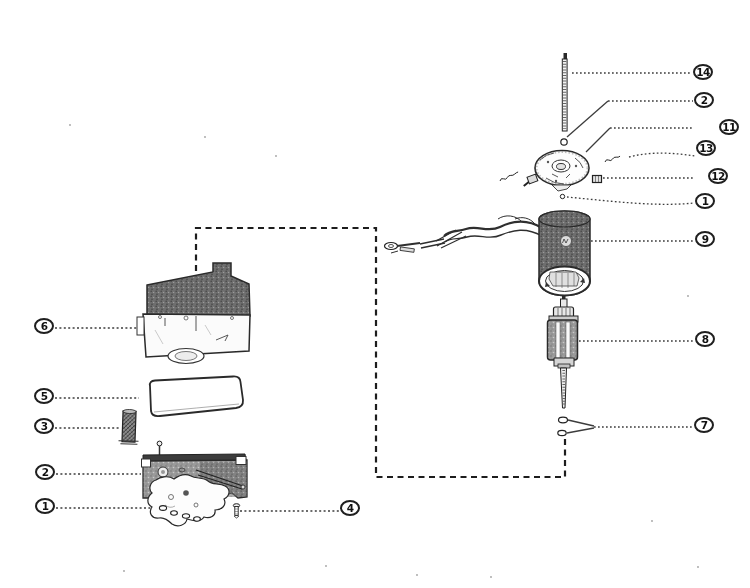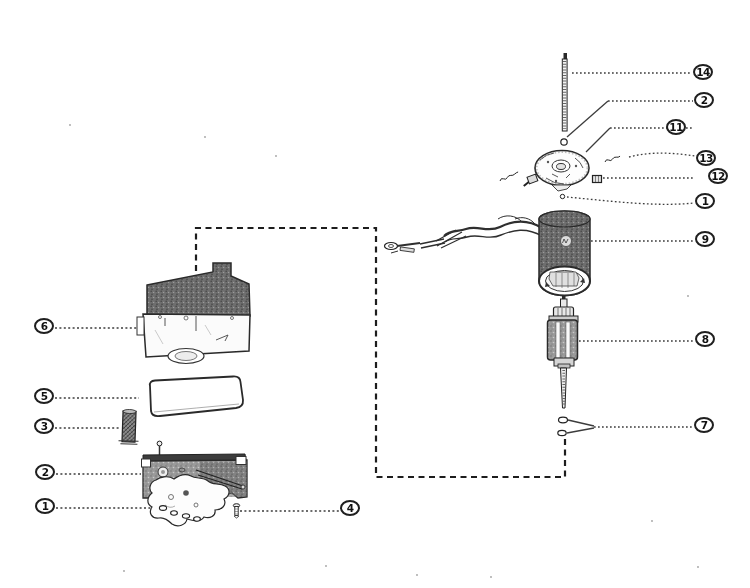--- a/index.html
+++ b/index.html
@@ -258,27 +258,27 @@
     </div>
   <div class="callout" style="left:695px;top:331px">
       <span>8</span>
     </div>
   <div class="callout" style="left:695px;top:231px">
       <span>9</span>
     </div>
   <div class="callout" style="left:695px;top:193px">
       <span>1</span>
     </div>
-  <div class="callout" style="left:666px;top:119px">
+  <div class="callout" style="left:719px;top:119px">
       <span>11</span>
     </div>
   <div class="callout" style="left:708px;top:168px">
       <span>12</span>
     </div>
-  <div class="callout" style="left:696px;top:150px">
+  <div class="callout" style="left:696px;top:140px">
       <span>13</span>
     </div>
   <div class="callout" style="left:693px;top:64px">
       <span>14</span>
     </div>
   <div class="callout" style="left:694px;top:92px">
       <span>2</span>
     </div>
 
 </div>

